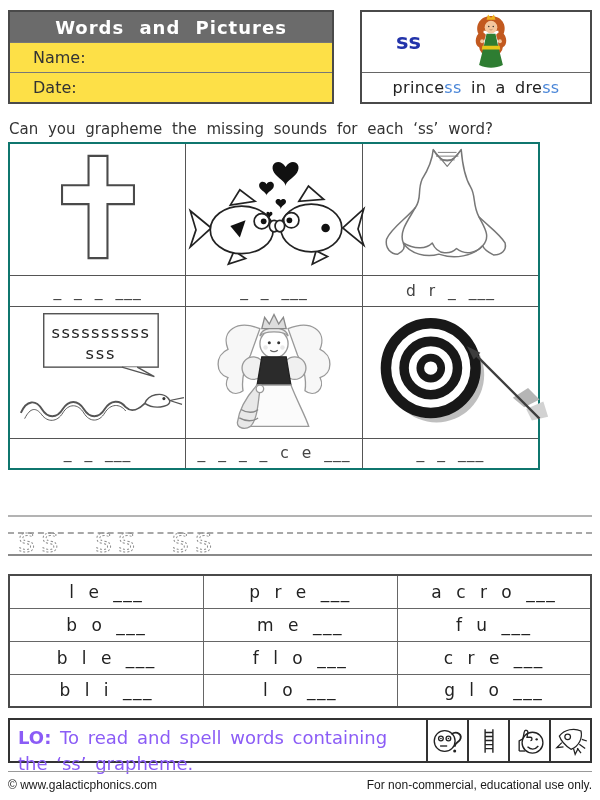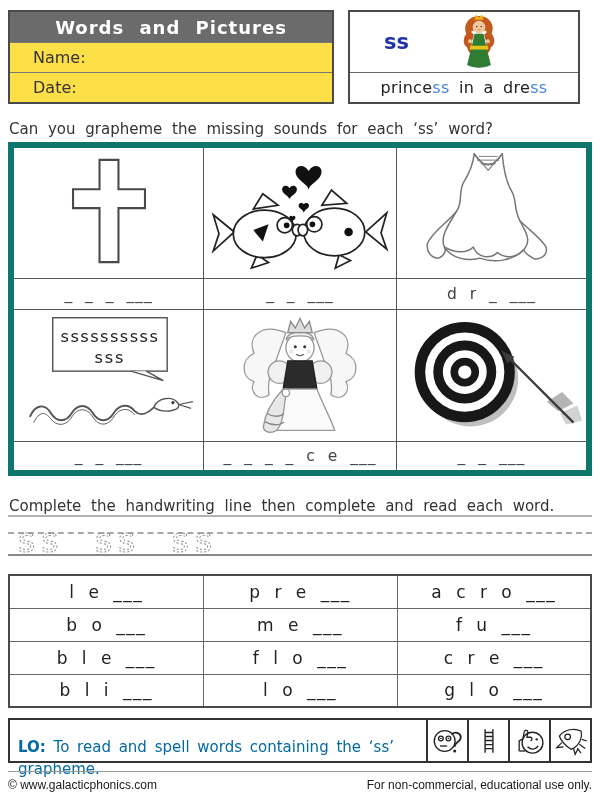--- a/index.html
+++ b/index.html
@@ -10,35 +10,35 @@
   
   .hdr-left { position:absolute; left:8px; top:10px; width:326px; height:94px;
               border:2px solid #4a4a4a; display:flex; flex-direction:column; background:#fde047; }
   .hdr-title { height:30px; background:var(--title-bar,#6b6b6b); color:#fff; font-weight:bold;
                font-size:18px; letter-spacing:1px; word-spacing:8px; display:flex;
                align-items:center; justify-content:center; }
   .hdr-row { flex:1; border-top:1px solid #777; display:flex; align-items:center;
              padding-left:23px; font-size:16px; color:#333; }
 
   
-  .hdr-right { position:absolute; left:348px; top:10px; width:232px; height:94px;
+  .hdr-right { position:absolute; left:360px; top:10px; width:232px; height:94px;
                border:2px solid #4a4a4a; display:flex; flex-direction:column; background:#fff; }
   .focus-top { height:61px; border-bottom:1px solid #666; display:flex; align-items:center; }
   .grapheme { margin-left:34px; font-size:21px; font-weight:bold; color:var(--grapheme-blue,#2233aa); }
   .focus-img { margin-left:46px; display:flex; align-items:center; }
   .focus-caption { flex:1; display:flex; align-items:center; justify-content:center;
                    font-size:16px; letter-spacing:.3px; word-spacing:4px; color:#222; }
   .cap-b { color:var(--inline-blue,#4a86d8); }
 
   .instr { position:absolute; left:9px; font-size:15px; color:#333; word-spacing:5px; }
   .instr1 { top:120px; } .instr2 { top:497px; }
 
   
-  table.grid { position:absolute; left:8px; top:142px; width:584px;
-               border-collapse:collapse; table-layout:fixed; border:6px solid #0f766e; }
+  table.grid { position:absolute; left:8px; top:142px; width:532px;
+               border-collapse:collapse; table-layout:fixed; border:2px solid #0f766e; }
   table.grid td { border:1px solid #555; text-align:center; vertical-align:middle; background:#fff; }
   td.pic { height:132px; }
   td.ans { height:31px; font-size:15.5px; letter-spacing:1px; word-spacing:6px; color:#444; }
 
   
   .hw { position:absolute; left:8px; top:515px; width:584px; height:42px; }
   .hw-line { position:absolute; left:0; width:100%; }
   .hw-top { top:0; border-top:2px solid #b3b3b3; }
   .hw-mid { top:17px; border-top:2px dashed #a8a8a8; }
   .hw-bot { top:39px; border-top:2px solid #8a8a8a; }
@@ -46,21 +46,21 @@
 
   
   table.words { position:absolute; left:8px; top:574px; width:584px;
                 border-collapse:collapse; table-layout:fixed; border:2px solid #4a4a4a; }
   table.words td { border:1px solid #666; height:33px; text-align:center; vertical-align:middle;
                    font-size:17px; letter-spacing:1.5px; word-spacing:6px; color:#222; background:#fff; }
 
   
   .lo { position:absolute; left:8px; top:718px; width:584px; height:45px;
         border:2px solid #333; display:flex; background:#fff; }
-  .lo-text { flex:1; padding:17px 8px; font-size:15px; line-height:1.45; word-spacing:3px; color:#0369a1; }
+  .lo-text { flex:1; padding:5px 8px; font-size:18px; line-height:1.45; word-spacing:3px; color:#8b5cf6; }
   .lo-label { font-weight:bold; }
   .lo-cell { width:41px; border-left:2px solid #333; display:flex; align-items:center; justify-content:center; }
 
   
   .foot-line { position:absolute; left:8px; top:771px; width:584px; border-top:1.5px solid #999; }
   .foot { position:absolute; top:778px; font-family:"Liberation Sans", sans-serif;
           font-size:12px; color:#1a1a1a; }
   .foot-l { left:8px; } .foot-r { right:8px; }
 </style>
 </head>
@@ -224,21 +224,20 @@
       </td>
     </tr>
     <tr>
       <td class="ans">_ _ ___</td>
       <td class="ans">_ _ _ _ c e ___</td>
       <td class="ans">_ _ ___</td>
     </tr>
   </tbody>
     </table>
 
-  <div class="instr instr2">Complete the handwriting line then complete and read each word.</div>
 
   <div class="hw">
     <div class="hw-line hw-top"></div>
     <div class="hw-line hw-mid"></div>
     <div class="hw-line hw-bot"></div>
     <svg class="hw-trace" width="260" height="44" viewBox="0 0 260 44" aria-hidden="true">
       <text x="8" y="37" font-size="33" letter-spacing="6" word-spacing="14" font-family="DejaVu Sans, sans-serif" fill="none" stroke="#8d8d8d" stroke-width="1" stroke-dasharray="2,2">ss ss ss</text>
     </svg>
   </div>
 

